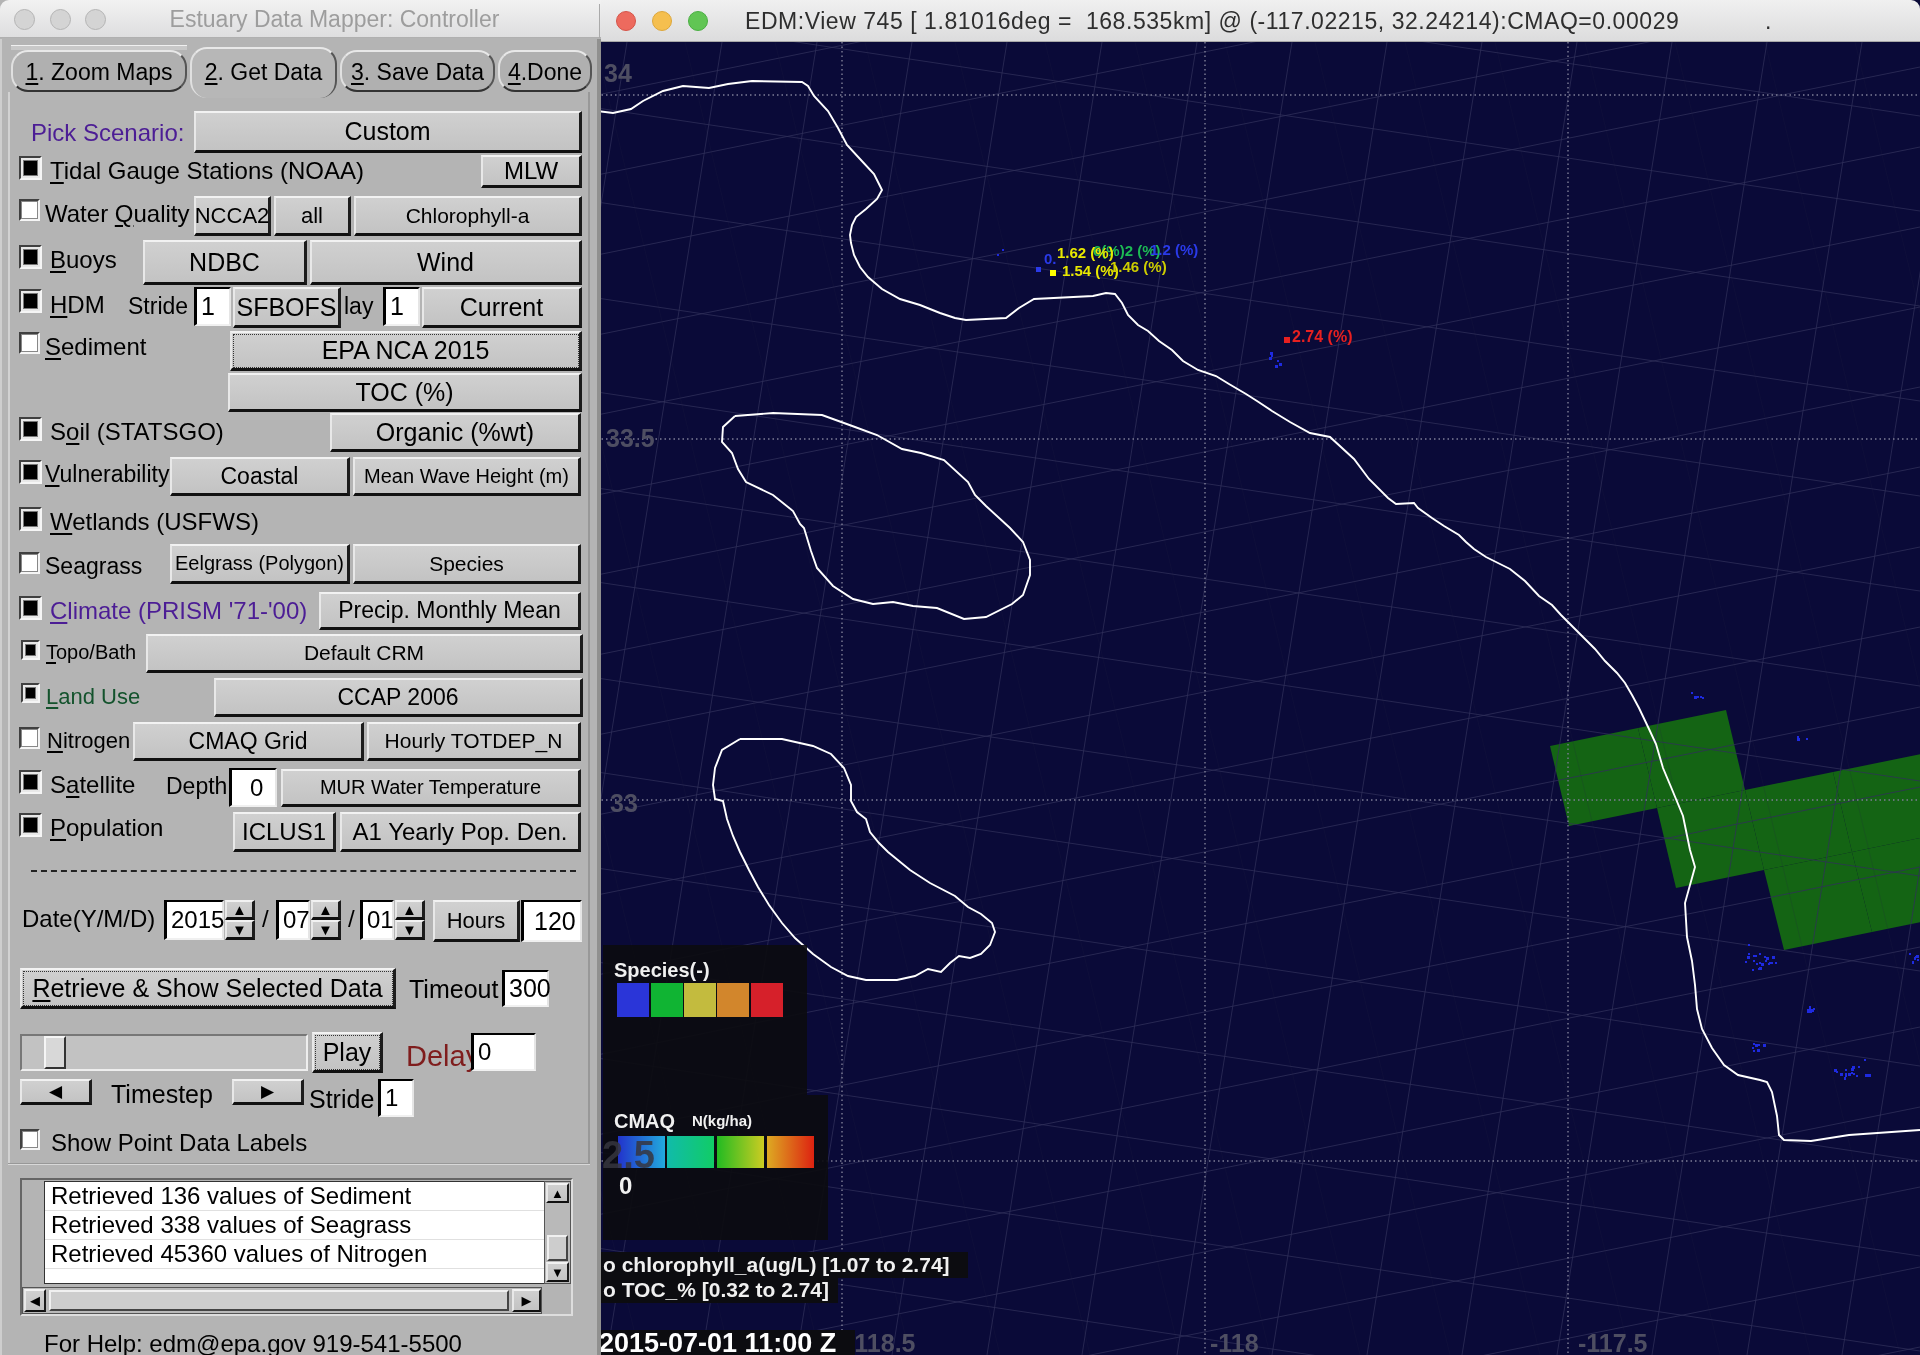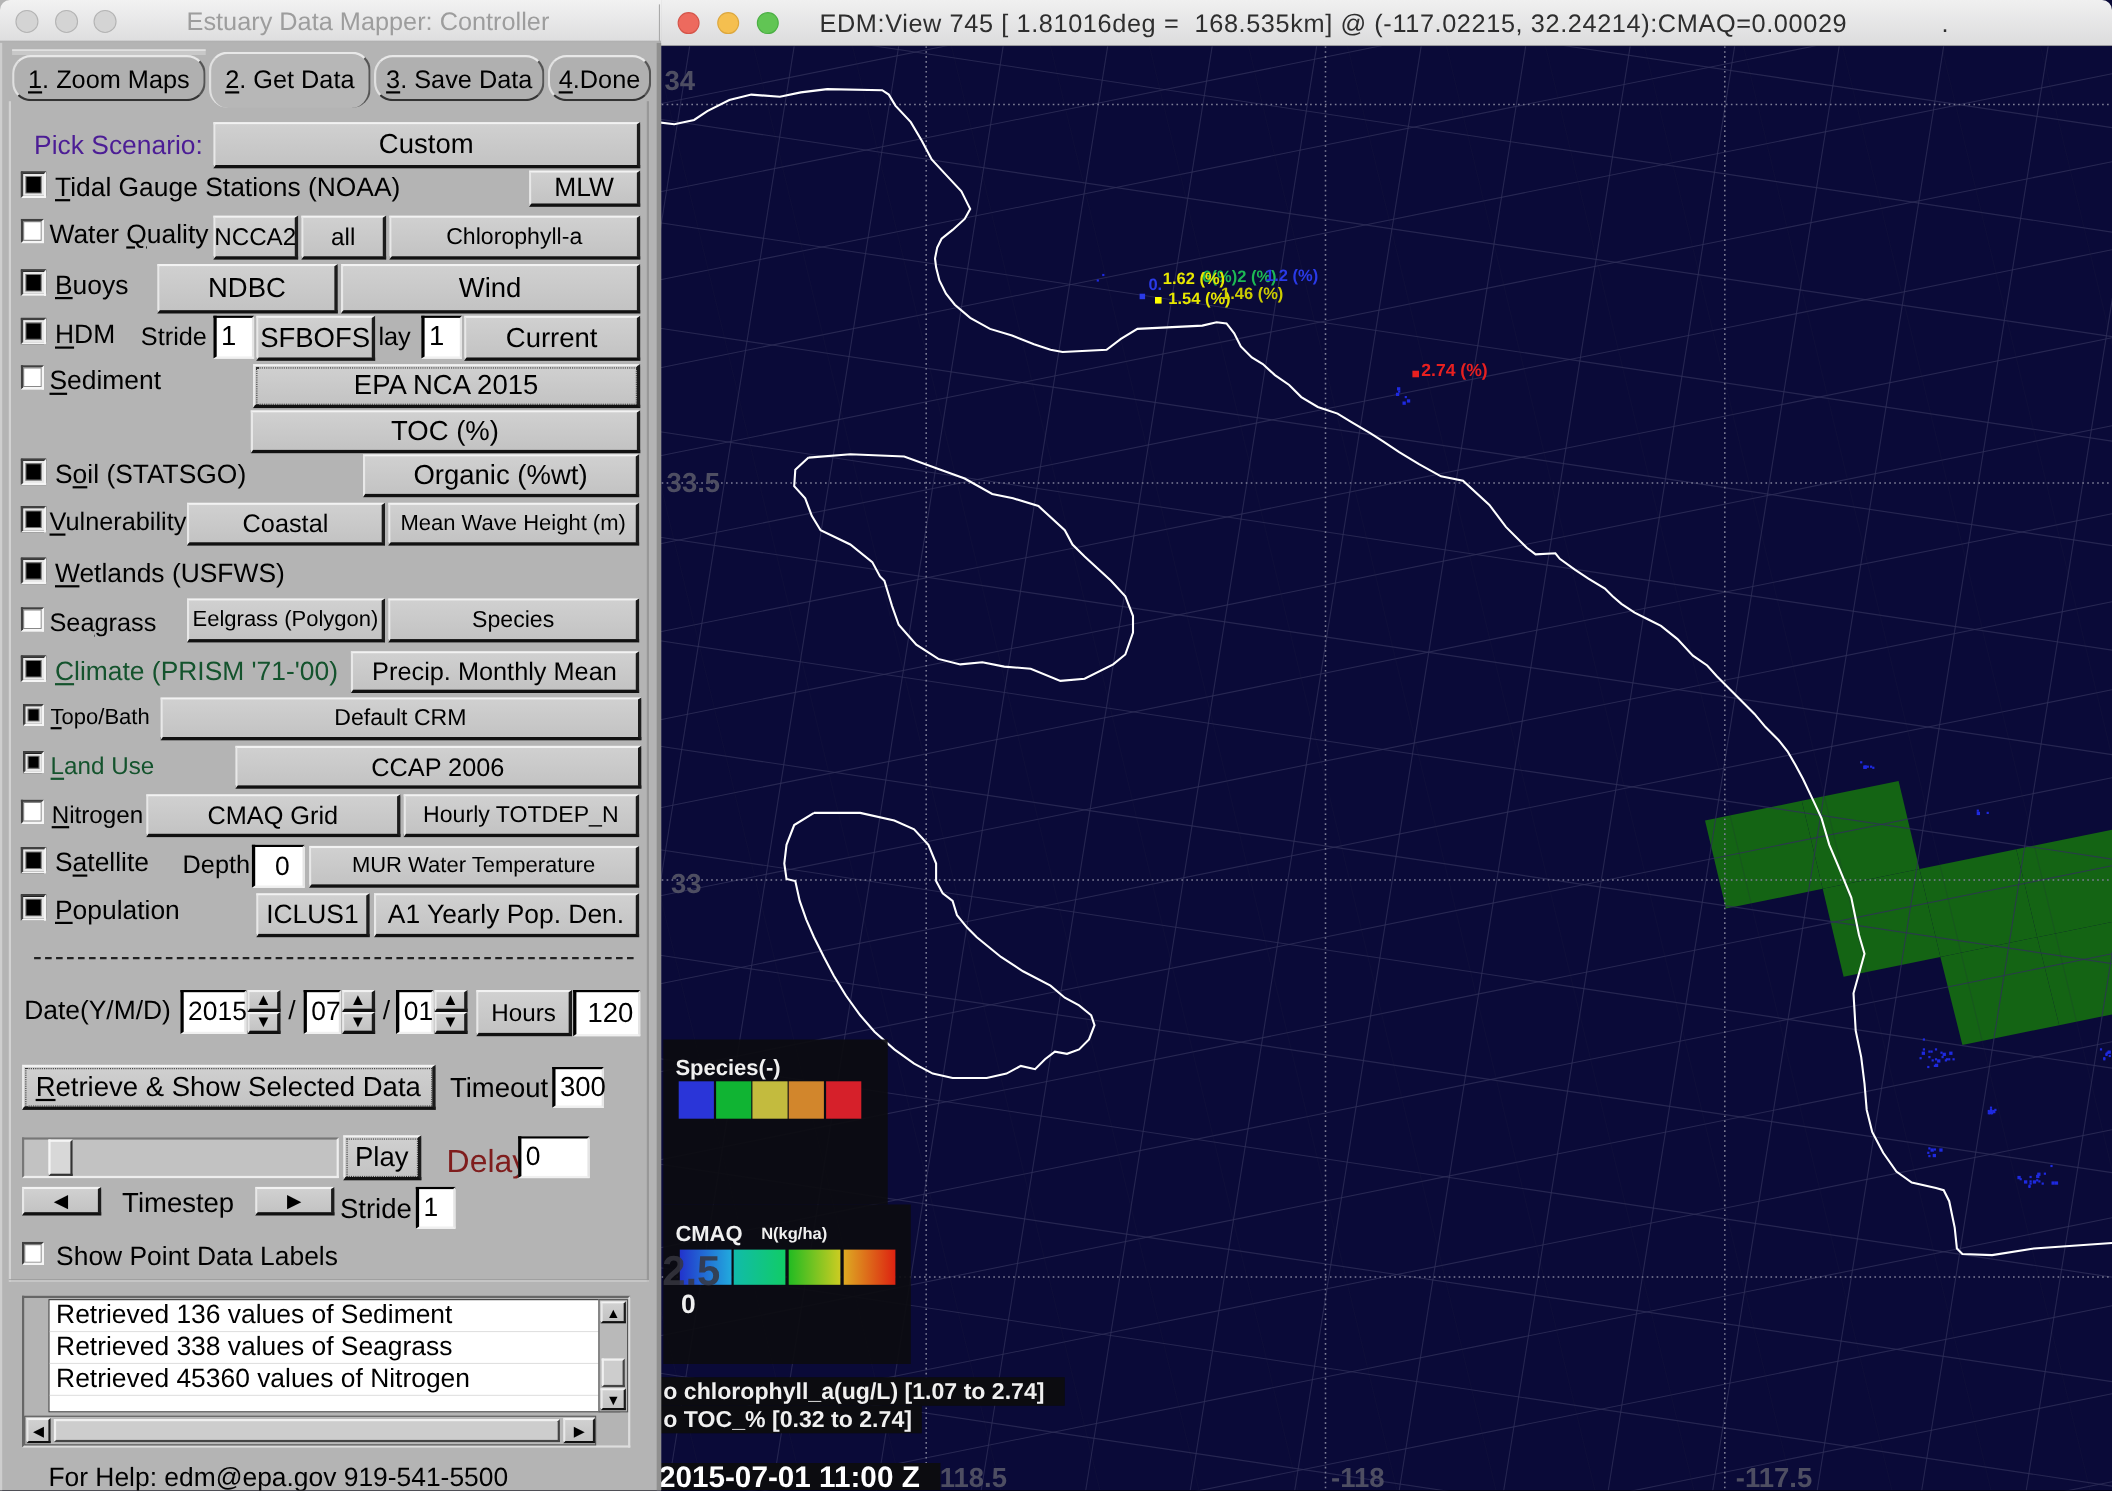--- a/index.html
+++ b/index.html
@@ -73,21 +73,21 @@
 <div class="lbl" style="left:45px;top:461px;font-size:23px;color:#000"><span class="u">V</span>ulnerability</div>
 <div class="btn" style="left:170px;top:457px;width:180px;height:39px;font-size:23px">Coastal</div>
 <div class="btn" style="left:353px;top:457px;width:228px;height:39px;font-size:20px">Mean Wave Height (m)</div>
 <div class="cb cbk" style="left:19px;top:507px;width:23px;height:24px"></div>
 <div class="lbl" style="left:50px;top:508px;font-size:24px;color:#000"><span class="u">W</span>etlands (USFWS)</div>
 <div class="cb" style="left:19px;top:552px;width:21px;height:22px"></div>
 <div class="lbl" style="left:45px;top:553px;font-size:23px;color:#000">Sea<span class="u">g</span>rass</div>
 <div class="btn" style="left:170px;top:544px;width:180px;height:40px;font-size:20px">Eelgrass (Polygon)</div>
 <div class="btn" style="left:353px;top:544px;width:228px;height:40px;font-size:21px">Species</div>
 <div class="cb cbk" style="left:19px;top:596px;width:23px;height:24px"></div>
-<div class="lbl" style="left:50px;top:597px;font-size:24px;color:#14532d"><span class="u">C</span>limate (PRISM '71-'00)</div>
+<div class="lbl" style="left:50px;top:597px;font-size:24px;color:#4c1d95"><span class="u">C</span>limate (PRISM '71-'00)</div>
 <div class="btn" style="left:319px;top:592px;width:262px;height:38px;font-size:23px">Precip. Monthly Mean</div>
 <div class="cb cbk" style="left:21px;top:640px;width:19px;height:20px"></div>
 <div class="lbl" style="left:46px;top:641px;font-size:20px;color:#000"><span class="u">T</span>opo/Bath</div>
 <div class="btn" style="left:146px;top:634px;width:437px;height:39px;font-size:21px">Default CRM</div>
 <div class="cb cbk" style="left:21px;top:683px;width:19px;height:20px"></div>
 <div class="lbl" style="left:46px;top:684px;font-size:22px;color:#14532d"><span class="u">L</span>and Use</div>
 <div class="btn" style="left:214px;top:678px;width:369px;height:39px;font-size:23px">CCAP 2006</div>
 <div class="cb" style="left:19px;top:727px;width:21px;height:22px"></div>
 <div class="lbl" style="left:47px;top:728px;font-size:22px;color:#000"><span class="u">N</span>itrogen</div>
 <div class="btn" style="left:133px;top:722px;width:231px;height:39px;font-size:23px">CMAQ Grid</div>

